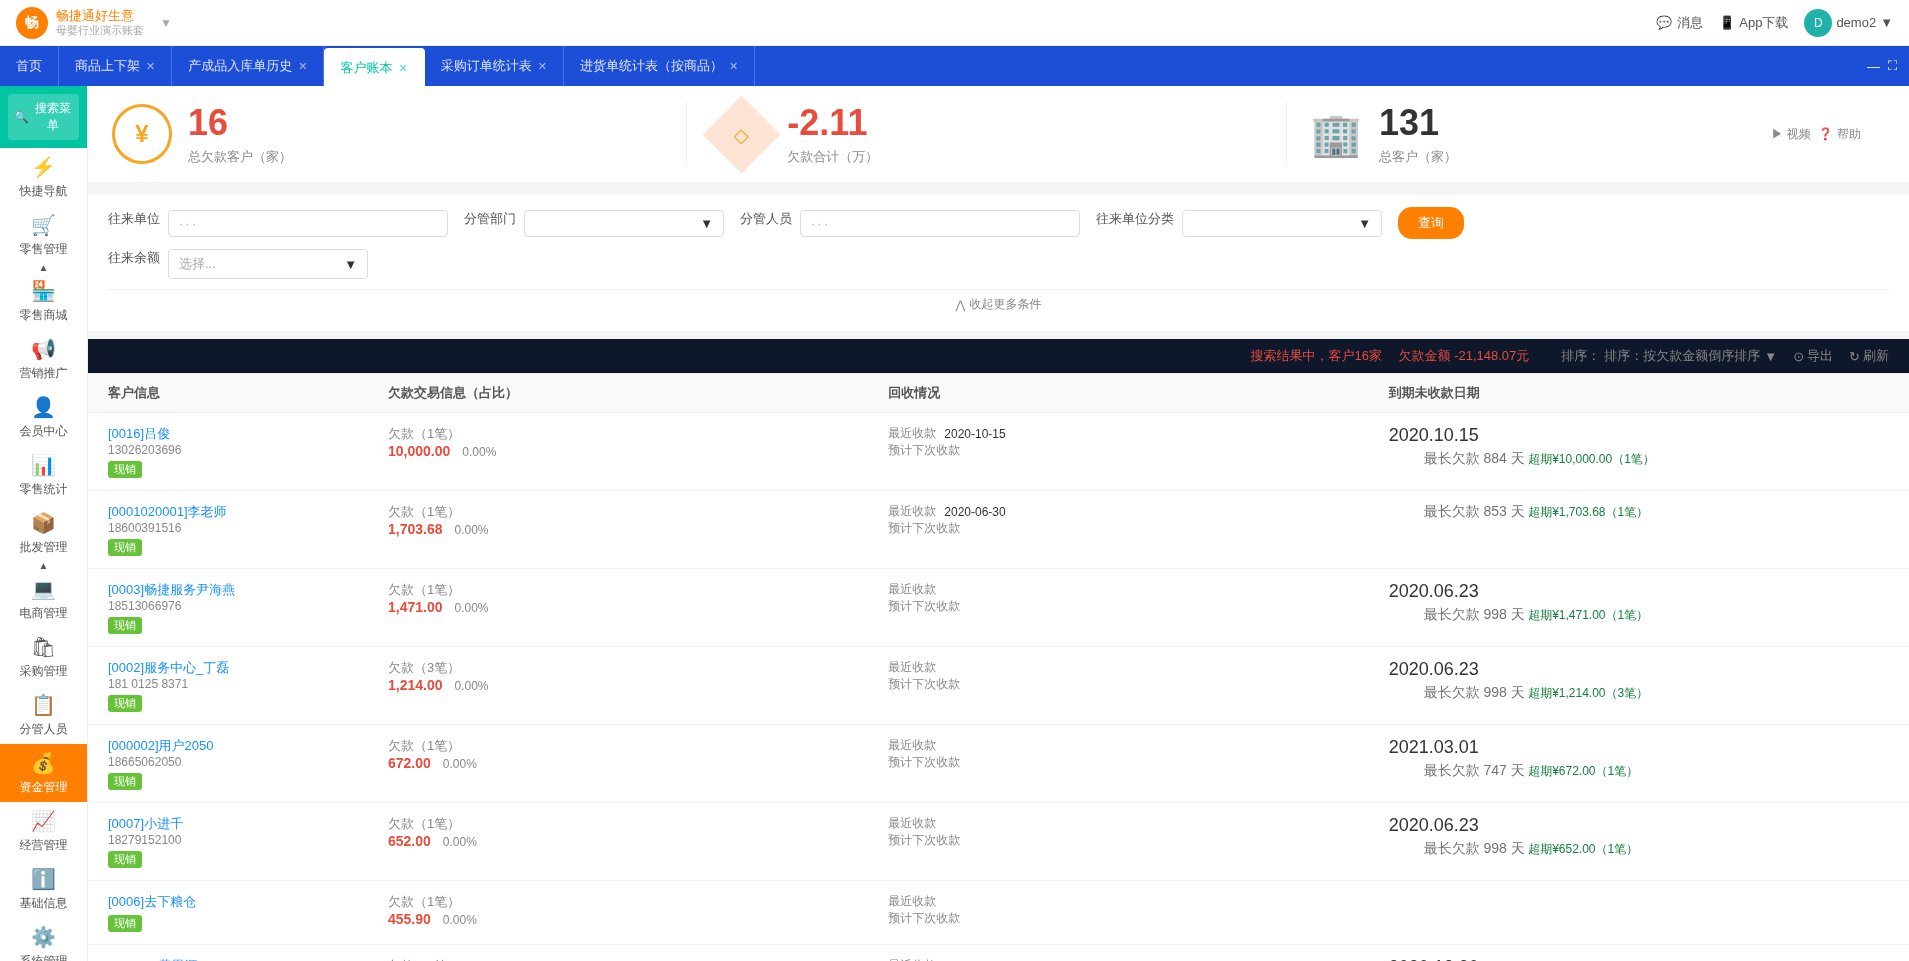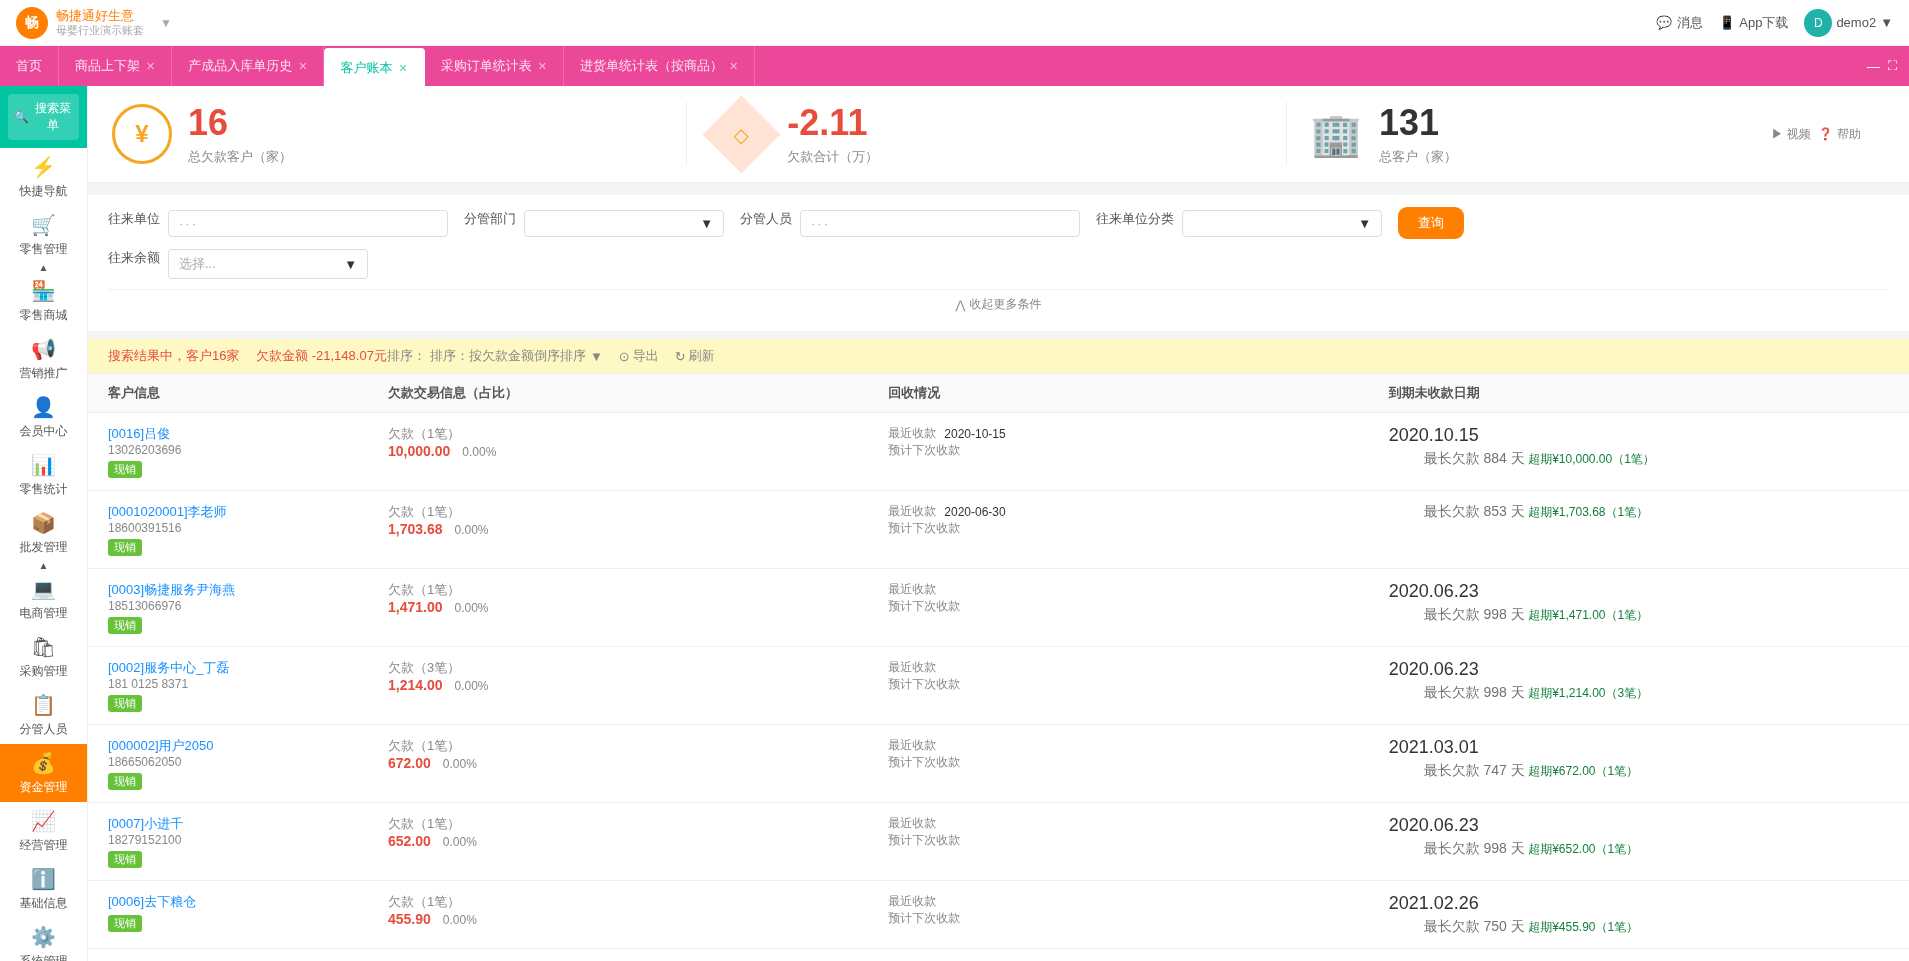--- a/index.html
+++ b/index.html
@@ -13,21 +13,21 @@
     }
     .logo-area { display: flex; align-items: center; gap: 8px; }
     .logo-icon { width: 32px; height: 32px; background: #ff7f00; border-radius: 50%; display: flex; align-items: center; justify-content: center; color: #fff; font-size: 14px; font-weight: bold; }
     .logo-text { color: #ff7f00; font-size: 13px; }
     .top-right { display: flex; align-items: center; gap: 16px; font-size: 13px; color: #555; }
     .top-right-item { display: flex; align-items: center; gap: 4px; cursor: pointer; }
     .avatar { width: 28px; height: 28px; background: #20b2aa; border-radius: 50%; display: flex; align-items: center; justify-content: center; color: #fff; font-size: 12px; }
 
     
     .tab-bar {
-      background: #ec4899; display: flex; align-items: center; padding: 0 0 0 0;
+      background: #1d4ed8; display: flex; align-items: center; padding: 0 0 0 0;
       height: 40px; overflow: hidden;
     }
     .tab { 
       display: flex; align-items: center; gap: 6px; padding: 0 16px; height: 40px;
       color: rgba(255,255,255,0.85); cursor: pointer; font-size: 13px; white-space: nowrap;
       border-right: 1px solid rgba(255,255,255,0.2);
     }
     .tab.active { background: #fff; color: #00c5a3; border-radius: 4px 4px 0 0; margin-top: 4px; }
     .tab .close-x { font-size: 11px; opacity: 0.7; }
     .tab.home { font-size: 13px; }
@@ -100,28 +100,28 @@
       justify-content: space-between; cursor: pointer; background: #fff;
     }
     .filter-input-wide { width: 280px; }
     .filter-dots { color: #aaa; letter-spacing: 2px; }
     .collapse-btn {
       display: flex; align-items: center; gap: 4px; color: #888; font-size: 12px;
       cursor: pointer; justify-content: center; padding: 6px 0;
       border-top: 1px solid #f0f0f0; margin-top: 4px;
     }
     .query-btn {
-      background: #ff7f00; color: #fff; border: none; border-radius: 9px;
+      background: #ff7f00; color: #fff; border: none; border-radius: 14px;
       padding: 7px 20px; font-size: 13px; cursor: pointer;
     }
 
     
     .result-bar {
-      background: #fef9c3; padding: 8px 20px; display: flex; align-items: center;
-      justify-content: flex-start; border-bottom: 1px solid #eee; font-size: 13px;
+      background: #0f172a; padding: 8px 20px; display: flex; align-items: center;
+      justify-content: flex-end; border-bottom: 1px solid #eee; font-size: 13px; gap: 32px;
     }
     .result-info { color: #333; }
     .result-info span { color: #e74c3c; }
     .result-actions { display: flex; align-items: center; gap: 16px; color: #888; font-size: 13px; }
     .sort-select { display: flex; align-items: center; gap: 4px; cursor: pointer; }
 
     
     .data-table { background: #fff; width: 100%; }
     .table-header {
       display: grid;
@@ -592,27 +592,20 @@
             <span class="debt-percent">0.00%</span>
           </div>
         </div>
         <div>
           <div style="display:flex;gap:8px;align-items:center;">
             <span class="recovery-label">最近收款</span>
             <span class="recovery-date"></span>
           </div>
           <div class="recovery-label">预计下次收款</div>
         </div>
-        <div>
-          <div class="due-date">2021.02.26</div>
-          <div class="overdue-info">
-            <span class="overdue-days">最长欠款 750 天</span>
-            <span class="overdue-link">超期¥455.90（1笔）</span>
-          </div>
-        </div>
       </div>
 
       <div class="table-row">
         <div>
           <div class="customer-name">[000001]黄思源</div>
 
         </div>
         <div>
           <div class="debt-count">欠款（1笔）</div>
 

